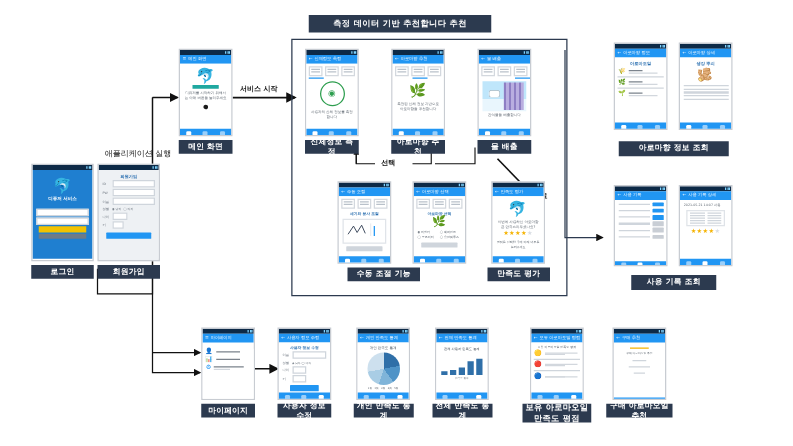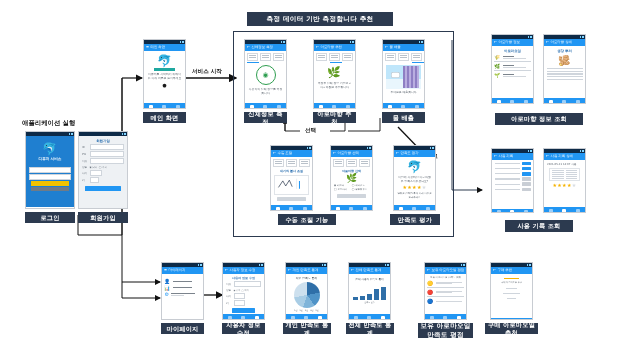--- a/index.html
+++ b/index.html
@@ -19,22 +19,22 @@
 
   
   .alabel{position:absolute;font-size:5.6px;color:#111;white-space:nowrap;font-weight:bold;}
 
   
   .grouptitle{position:absolute;background:#2c3a4f;color:#fff;font-size:6.6px;
         font-weight:bold;display:flex;align-items:center;justify-content:center;
         letter-spacing:.3px;}
   .groupbox{position:absolute;border:1.1px solid #2c3a4f;background:transparent;}
 
-  .sectionlabel{position:absolute;font-size:6.4px;font-weight:bold;color:#111;
-        text-align:left;white-space:nowrap;}
+  .sectionlabel{position:absolute;font-size:6.4px;font-weight:normal;color:#111;
+        text-align:right;white-space:nowrap;}
 
   
   .phone{position:absolute;background:#ffffff;border:0.8px solid #c8ccd2;
          box-sizing:border-box;overflow:hidden;}
   .statusbar{height:4px;background:#0d2a47;display:flex;align-items:center;
          justify-content:flex-end;padding-right:1px;gap:.5px;}
   .statusbar i{display:block;width:1px;height:2px;background:#7fd4ff;}
   .appbar{height:7px;background:#2196f3;display:flex;align-items:center;
          padding-left:2px;gap:1.5px;}
   .appbar .bt{font-size:3.6px;color:#fff;line-height:1;}
@@ -133,21 +133,21 @@
     <path d="M452,40 L452,190 L482,190" stroke="#2c3a4f" stroke-width="1" fill="none" marker-end="url(#ah)"></path>
 
     <path d="M452,80 L482,80" stroke="#2c3a4f" stroke-width="0" fill="none"></path>
 
     <path d="M122,78 L122,298 L160,298" stroke="#111" stroke-width="1" fill="none" marker-end="url(#ah)"></path>
     <path d="M122,282 L160,282" stroke="#111" stroke-width="1" fill="none" marker-end="url(#ah)"></path>
 
     <path d="M196,295 L222,295" stroke="#111" stroke-width="1.3" fill="none" marker-end="url(#ah)"></path>
   </svg>
 
-  <div class="grouptitle" style="left:247px;top:12px;width:146px;height:14px;">측정 데이터 기반 측정합니다 추천</div>
+  <div class="grouptitle" style="left:247px;top:12px;width:146px;height:14px;">측정 데이터 기반 추천합니다 추천</div>
   <div class="groupbox" style="left:233px;top:31px;width:219px;height:204px;"></div>
 
   <div class="sectionlabel" style="left:22px;top:119px;width:115px;">애플리케이션 실행</div>
 
   <div class="phone" style="left:25px;top:131px;width:50px;height:78px;">
     <div class="statusbar">
         <i></i>
         <i></i>
         <i></i>
       </div>

